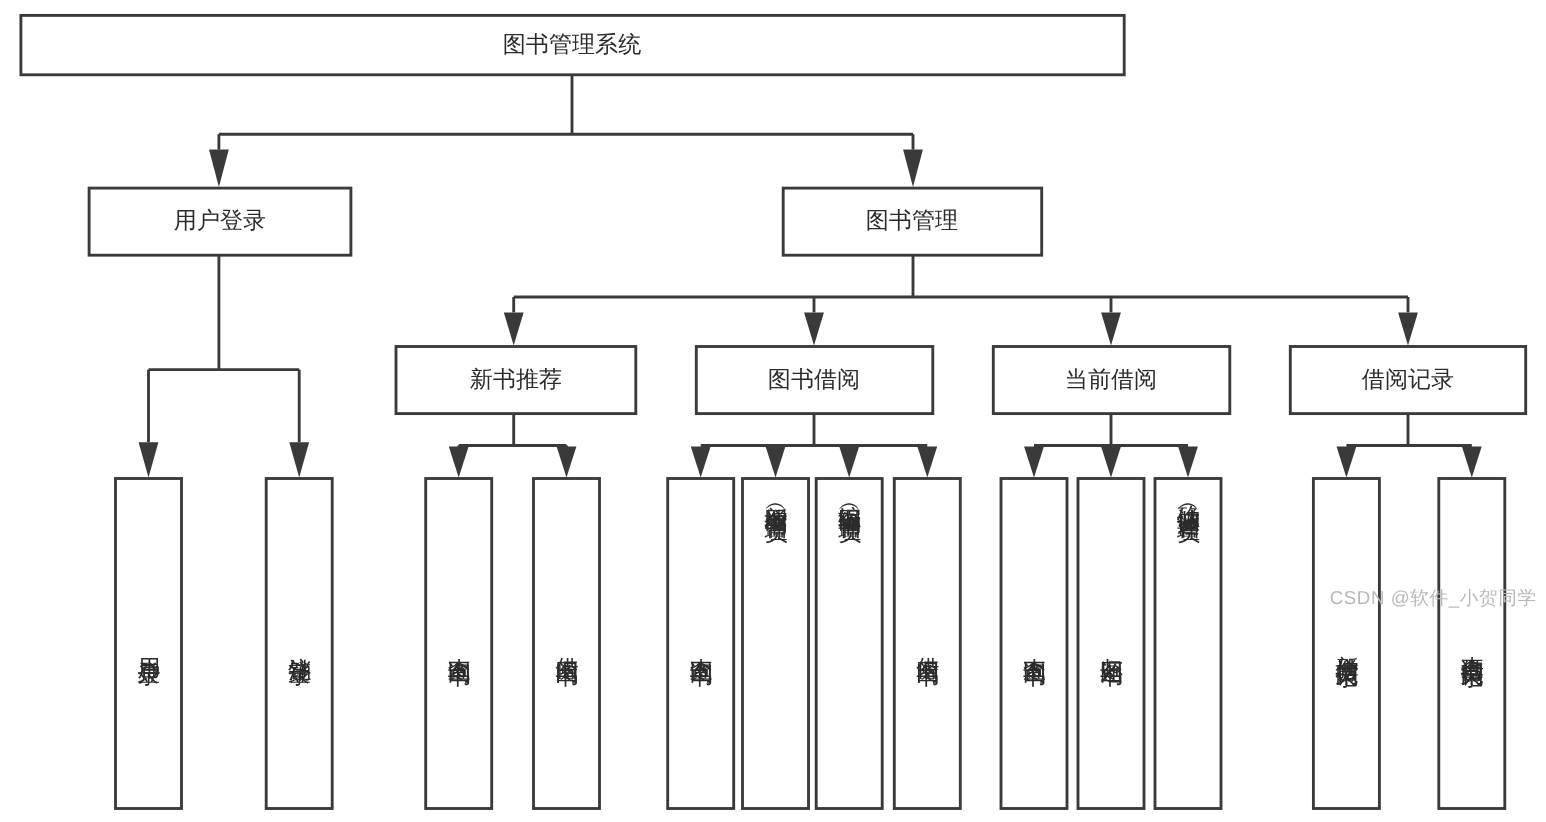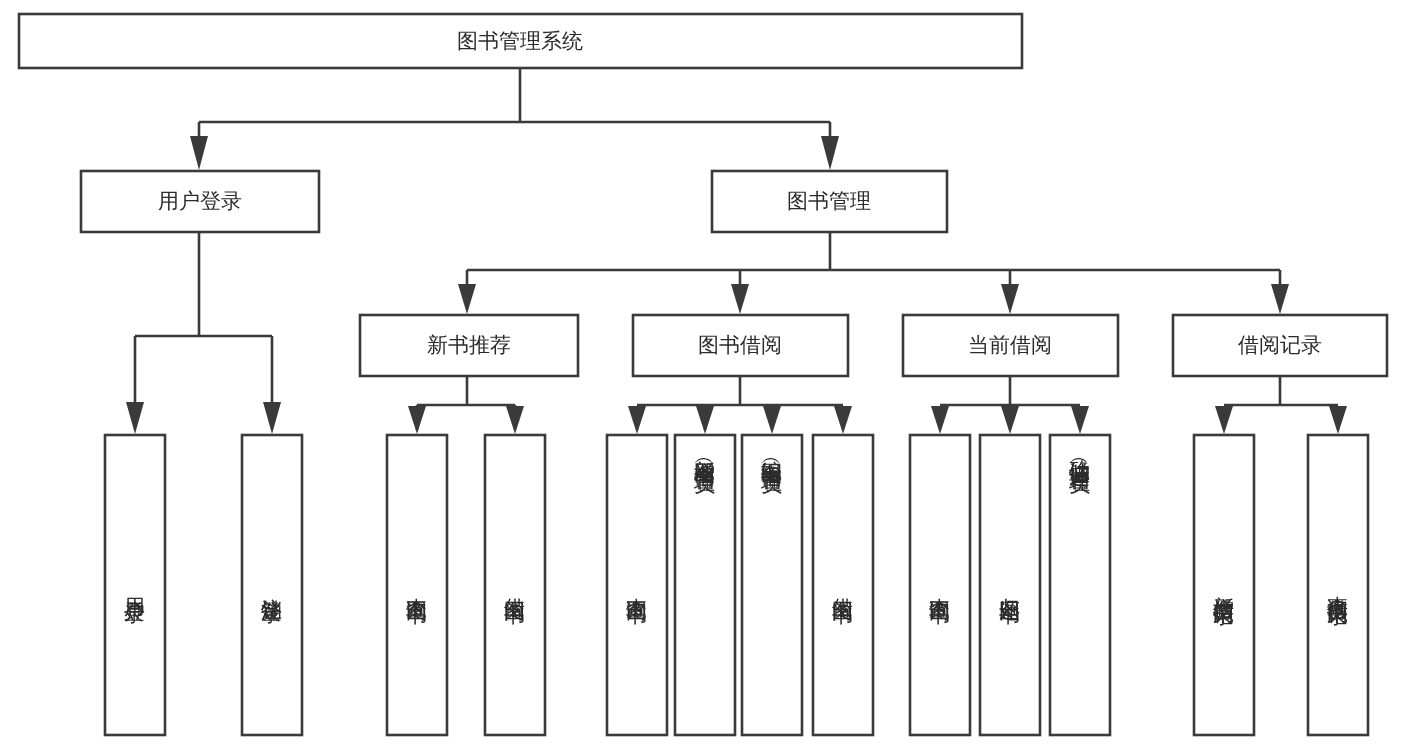--- a/index.html
+++ b/index.html
@@ -225,14 +225,15 @@
   <div class="leaf-text" style="left:910px; top:435px; width:60px; height:300px; justify-content:center;">查询图书</div>
 
   <div class="leaf-text" style="left:980px; top:435px; width:60px; height:300px; justify-content:center;">归还图书</div>
 
   <div class="leaf-text" style="left:1050px; top:443px; width:60px; height:292px; justify-content:flex-start;">确认归还（管理员）</div>
 
   <div class="leaf-text" style="left:1194px; top:435px; width:60px; height:300px; justify-content:center;">新增借阅记录</div>
 
   <div class="leaf-text" style="left:1308px; top:435px; width:60px; height:300px; justify-content:center;">查询借阅记录</div>
 
+  <div class="watermark">CSDN @软件_小贺同学</div>
 
 </div>
 
 </body></html>

